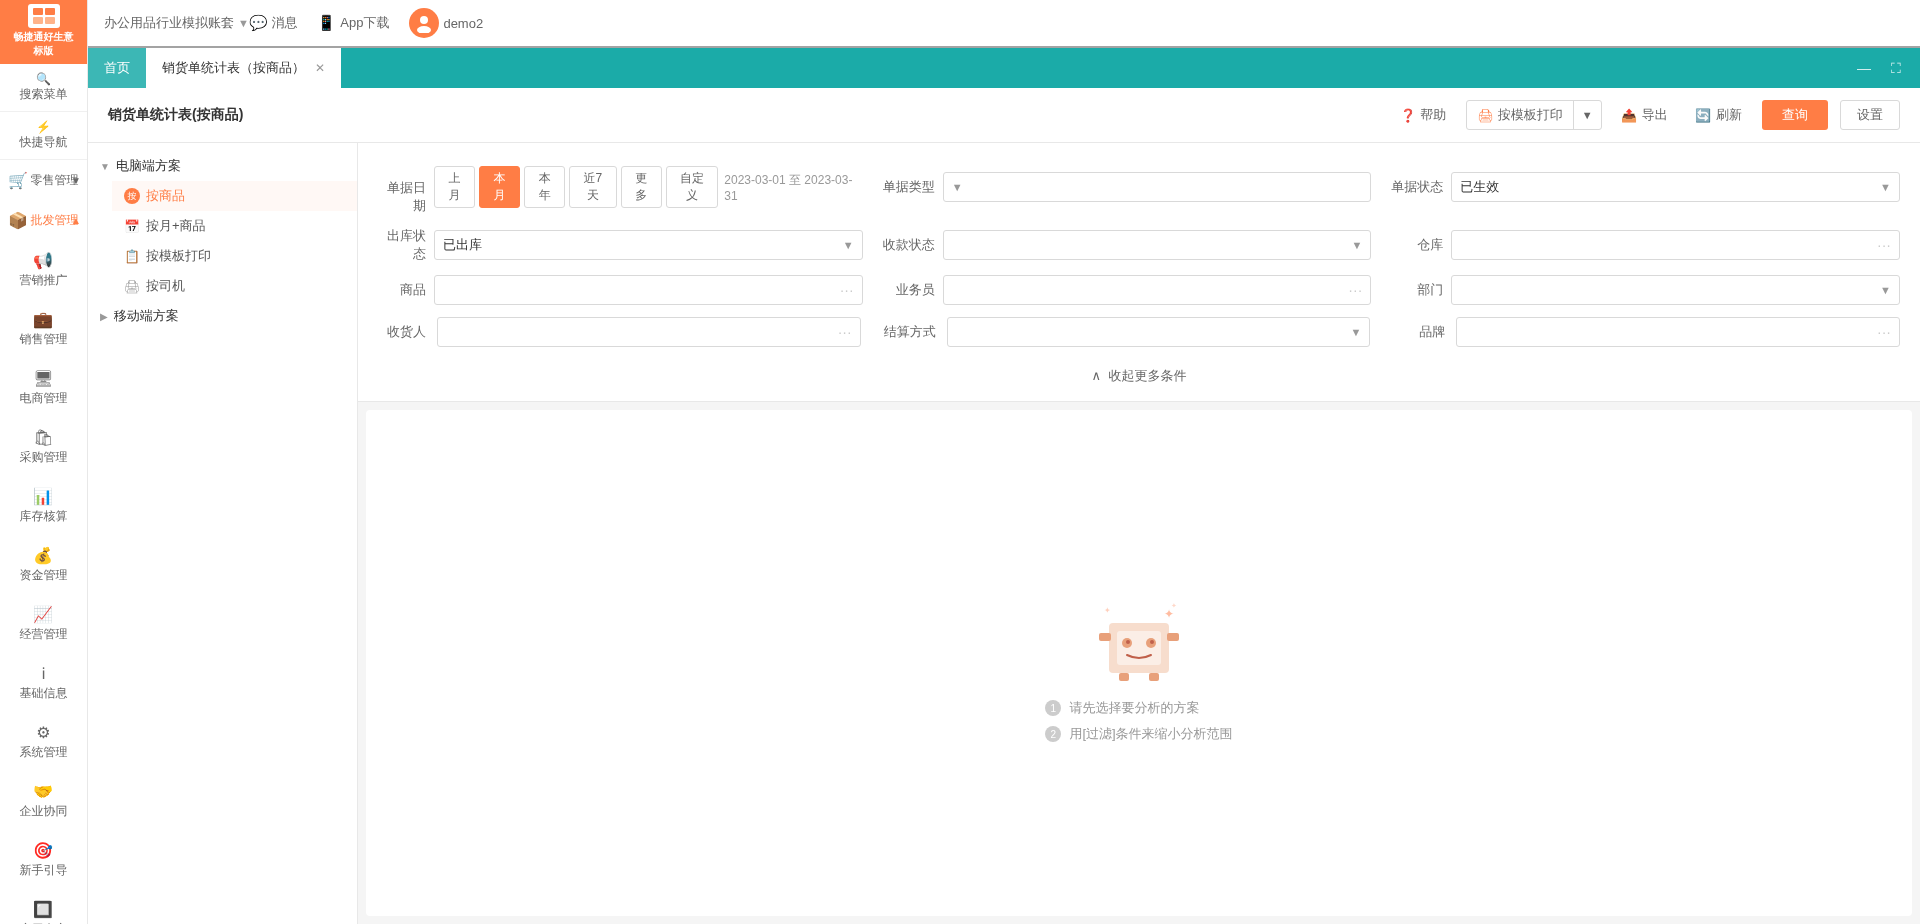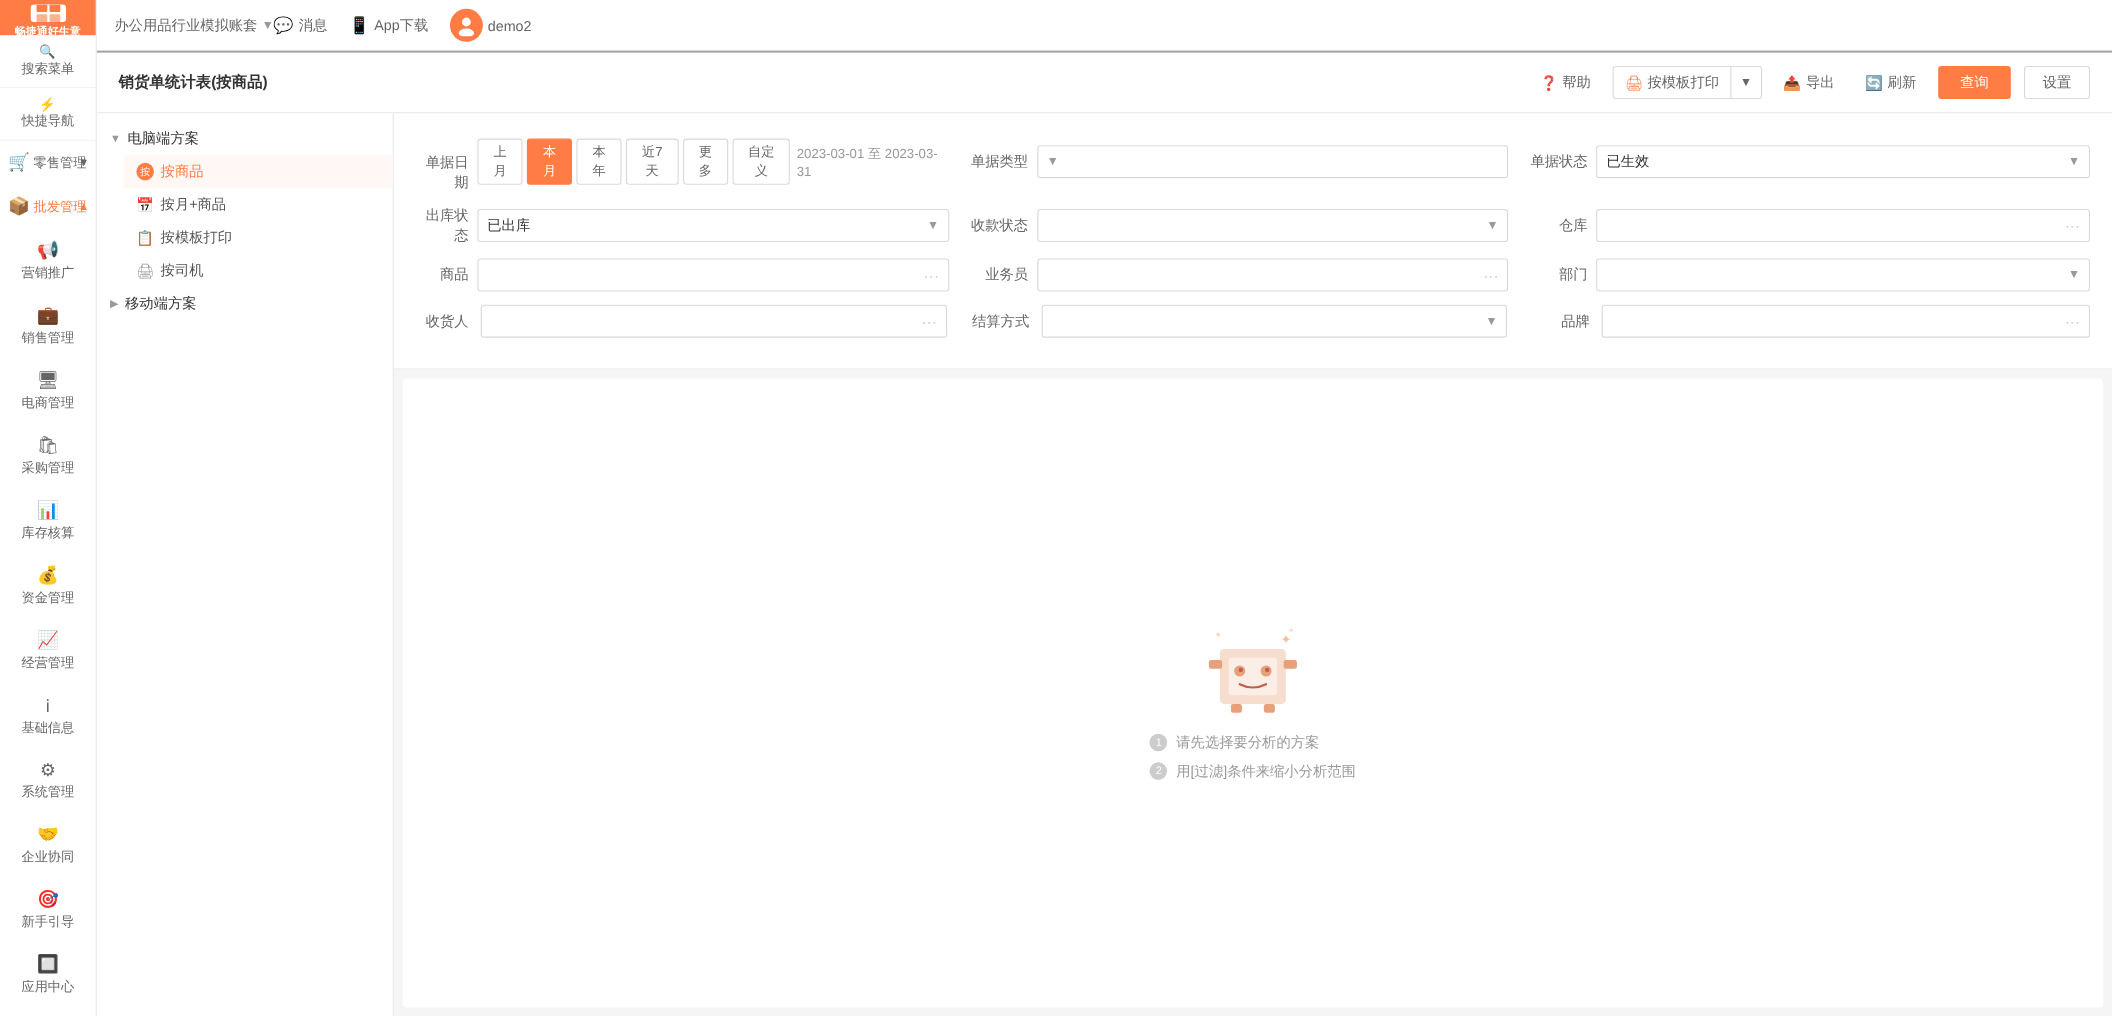--- a/index.html
+++ b/index.html
@@ -10,21 +10,21 @@
       width: 88px;
       background: #fff;
       height: 100%;
       display: flex;
       flex-direction: column;
       border-right: 1px solid #e8e8e8;
       flex-shrink: 0;
     }
     .sidebar-logo {
       background: #ff7d45;
-      height: 32px;
+      height: 64px;
       display: flex;
       align-items: center;
       justify-content: flex-start;
       color: #fff;
       font-size: 12px;
       font-weight: bold;
       flex-direction: column;
       padding: 4px;
     }
     .sidebar-logo .logo-icon {
@@ -601,20 +601,34 @@
           <svg width="20" height="20" viewBox="0 0 20 20">
             <circle cx="10" cy="7" r="4" fill="#fff"></circle>
             <ellipse cx="10" cy="17" rx="7" ry="4" fill="#fff"></ellipse>
           </svg>
         </div>
         <span>demo2</span>
       </div>
     </div>
   </div>
 
+  <div class="tab-bar">
+    <div class="tab-item home">
+      <span>首页</span>
+    </div>
+    <div class="tab-item active-tab">
+      <span>销货单统计表（按商品）</span>
+      <span class="tab-close">✕</span>
+    </div>
+    <div class="tab-spacer"></div>
+    <div class="tab-actions">
+      <div class="tab-action-btn">—</div>
+      <div class="tab-action-btn">⛶</div>
+    </div>
+  </div>
 
   <div class="page-content">
 
     <div class="page-header">
       <div class="page-title">销货单统计表(按商品)</div>
       <div class="page-actions">
         <div class="page-action-btn">
           <span class="icon">❓</span>
           <span>帮助</span>
         </div>
@@ -774,20 +788,24 @@
             </div>
             <div class="filter-label" style="width:60px;">品牌</div>
             <div style="display:flex;align-items:center;gap:4px;">
               <div class="field-content" style="flex:1;">
                 <span class="field-content-text"></span>
                 <span class="field-dots">···</span>
               </div>
             </div>
           </div>
 
+          <div class="collapse-row">
+            <span>∧</span>
+            <span style="margin-left:4px;"> 收起更多条件</span>
+          </div>
         </div>
 
         <div class="data-area">
           <div class="empty-state">
 
             <div class="empty-icon">
               <svg width="100" height="100" viewBox="0 0 100 100">
 
                 <rect x="20" y="40" width="60" height="50" rx="4" fill="#f5d5c0" opacity="0.8"></rect>
 

